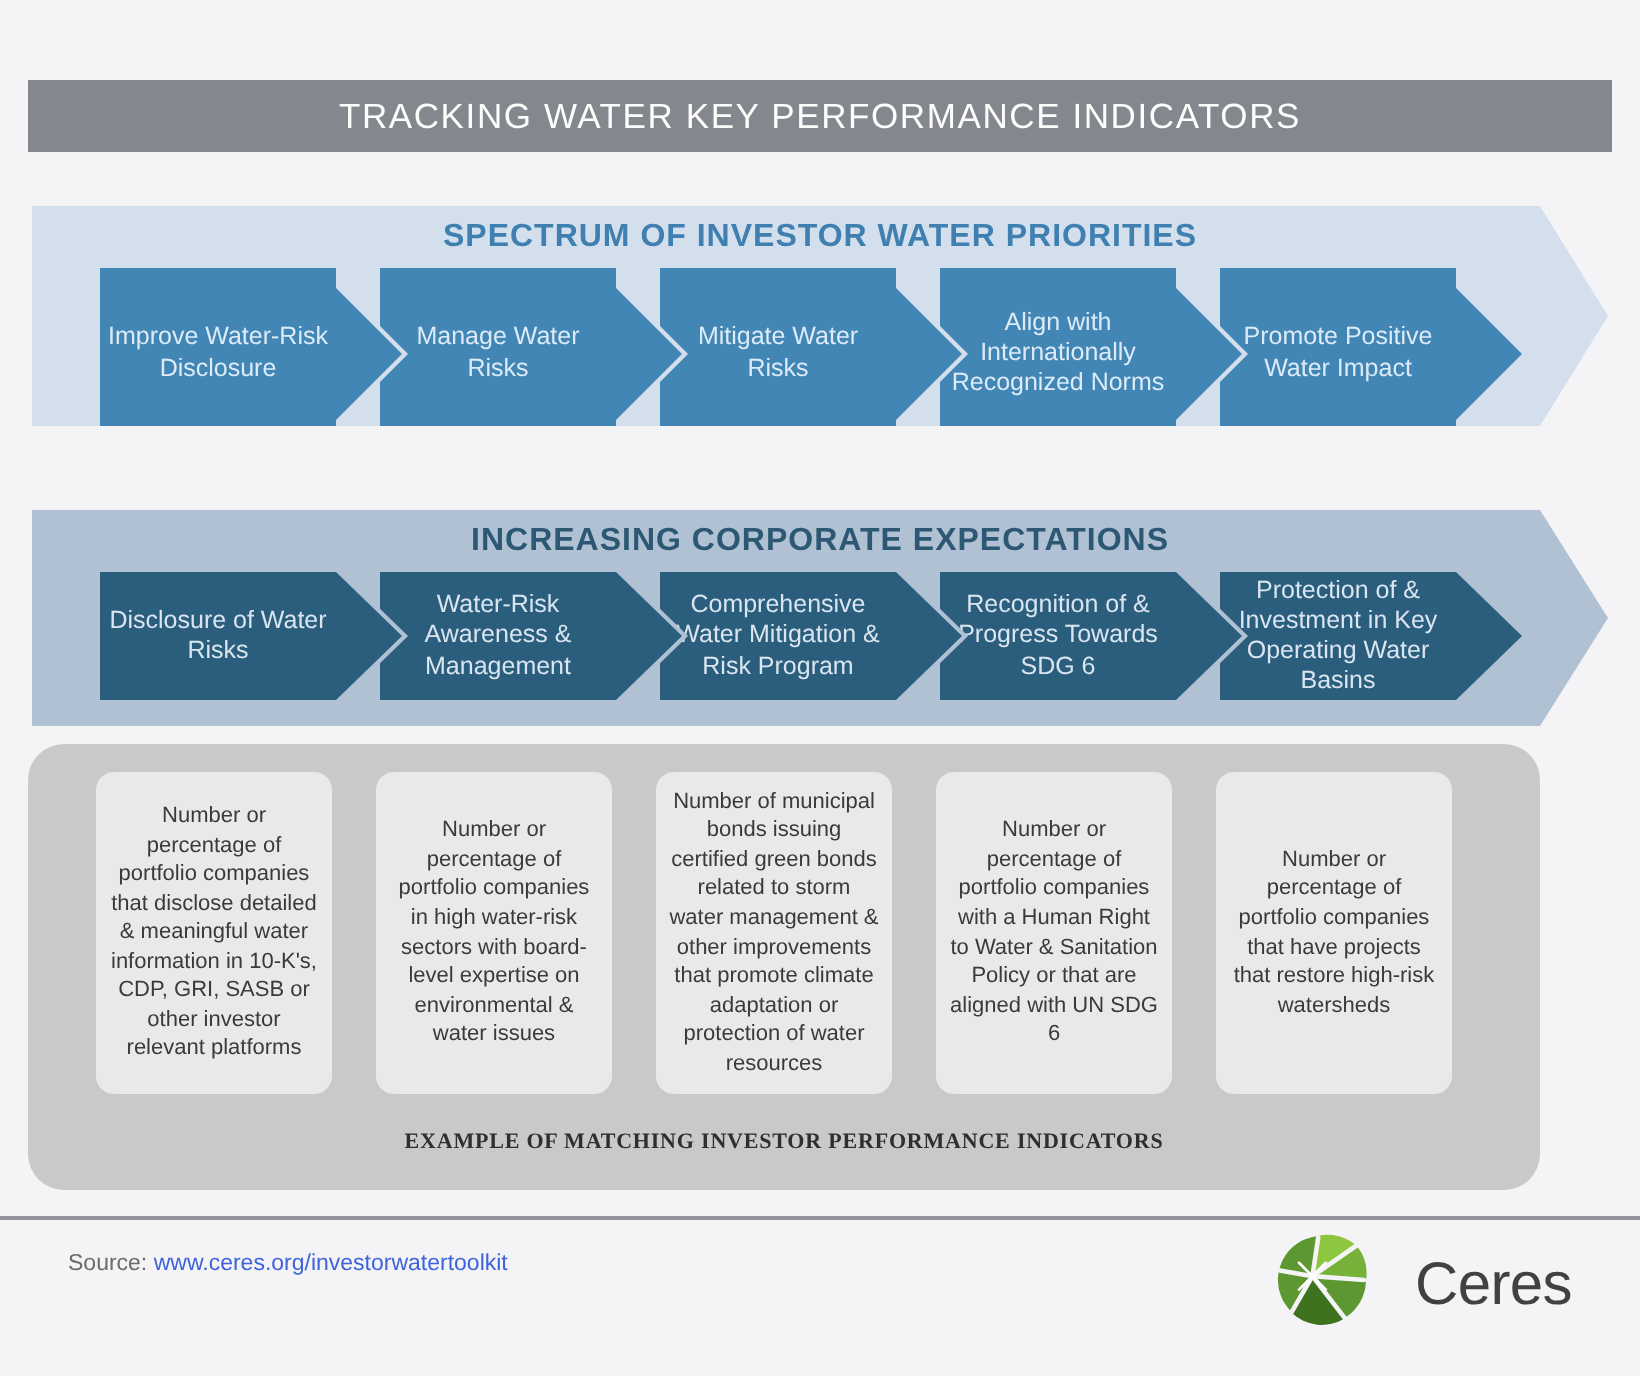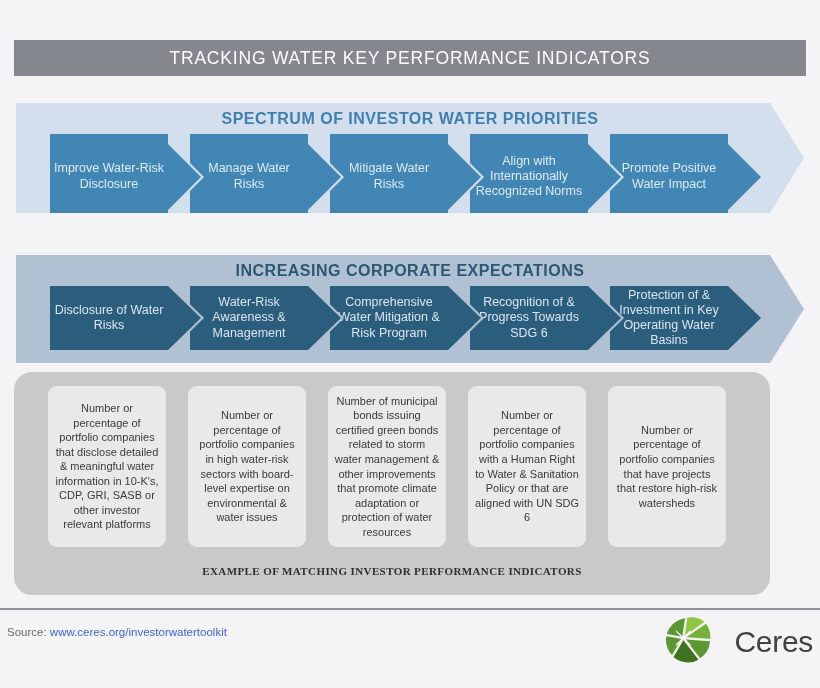--- a/index.html
+++ b/index.html
@@ -82,21 +82,21 @@
     font-size:11px;line-height:1.32;color:#3a3a3c;
     padding:4px 6px;box-sizing:border-box;
   }
   .caption{
     flex:1;display:flex;align-items:center;justify-content:center;
     font-size:11px;font-weight:700;letter-spacing:.4px;color:#2f2f31;font-family:Liberation Serif, serif;
   }
 
   
   .divider{margin-top:13px;height:2px;background:#909399;}
-  .footer{display:flex;justify-content:space-between;align-items:flex-start;padding:0 7px;}
+  .footer{display:flex;justify-content:space-between;align-items:flex-start;padding:0 34px;}
   .source{margin-top:16px;font-size:11.5px;color:#6b6b6b;}
   .source a{color:#3f63da;text-decoration:none;}
   .logo{display:flex;align-items:center;gap:23px;margin-top:7px;}
   .logo-word{font-size:30px;color:#414141;font-weight:500;letter-spacing:-.3px;}
 </style>
 </head>
 <body>
 
 <div>
 

